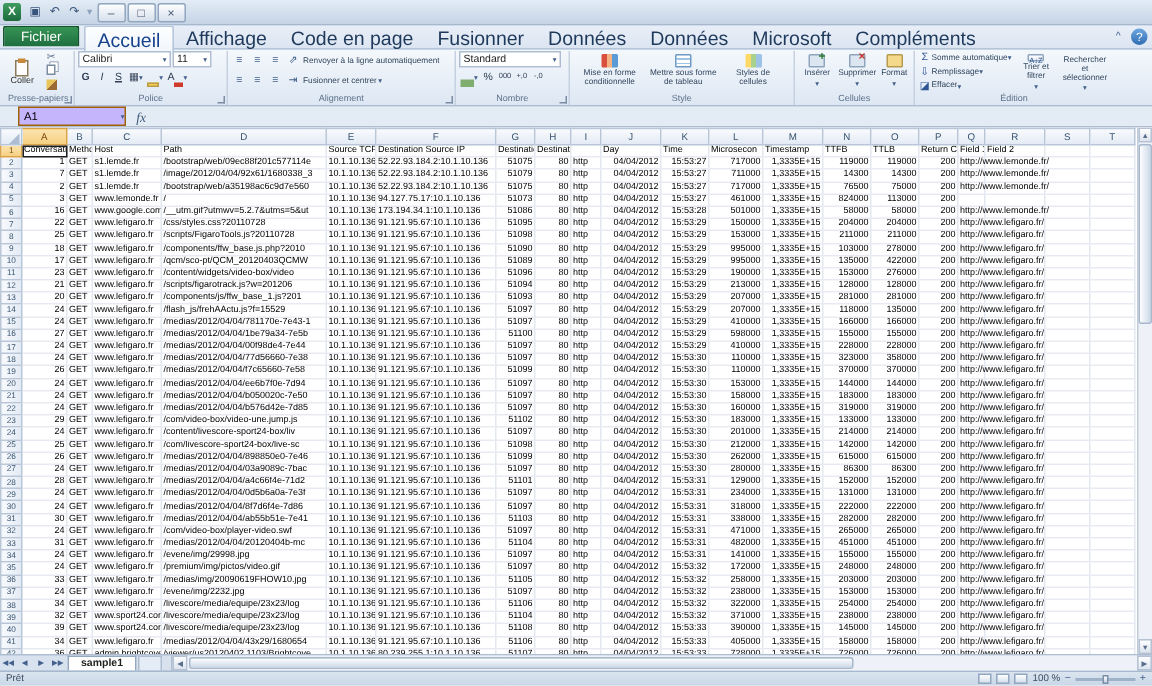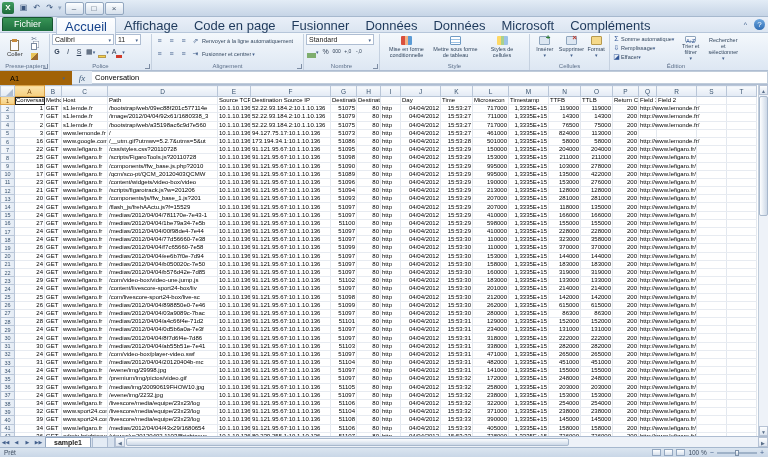--- a/index.html
+++ b/index.html
@@ -78,22 +78,22 @@
   .vi-sort:before { content:"A↓Z"; position:absolute; left:0; top:1px; font-size:5px; color:#2f5496; }
   .vi-find { background:radial-gradient(circle at 30% 40%, #9dc3e6 3px, #4a6d96 3px 4px, transparent 4px); }
 
   .edrow { display:flex; align-items:center; height:10px; overflow:hidden; }
   .edic { width:9px; font-size:7px; color:#2f5496; text-align:center; flex:0 0 9px; }
   .edlbl { font-size:5.5px; color:#33475f; white-space:nowrap; overflow:hidden; }
 
   
   .fbar { height:14px; flex:0 0 14px; display:flex; align-items:stretch;
     background:#e3ebf4; border-bottom:1px solid #aebdd2; }
-  .namebox { width:72px; background:#fca5a5; border:7px solid #a16207; font-size:7.5px; display:flex;
-    align-items:center; padding-left:3px; justify-content:space-between; }
+  .namebox { width:72px; background:#c4b5fd; border:1px solid #a16207; font-size:7.5px; display:flex;
+    align-items:center; padding-left:3px; justify-content:space-between;margin-left:12px; }
   .fxbtn { width:20px; font-family:"Liberation Serif", serif; font-style:italic; font-size:9px;
     color:#3c5a7a; display:flex; align-items:center; justify-content:center; }
   .finput { flex:1; background:#fff; border:1px solid #c0ccda; border-left:none; font-size:7.5px;
     display:flex; align-items:center; padding-left:3px; color:#000; }
 
   
   .gridwrap { flex:1; position:relative; background:#fff; overflow:hidden; }
   table.sheet { border-collapse:collapse; table-layout:fixed; width:746px; }
   .sheet th, .sheet td { overflow:hidden; white-space:nowrap; font-weight:normal; }
   .sheet td { font-size:6px; line-height:7px; height:8.2px; padding:0 1px;
@@ -329,21 +329,20 @@
       <div class="glabel">Édition</div>
     </div>
   </div>
 
   <div class="fbar">
     <span class="namebox">
       <span>A1</span>
         <span class="da">▾</span>
     </span>
     <span class="fxbtn">fx</span>
-    <span class="finput">Conversation</span>
   </div>
 
   <div class="gridwrap">
     <div>
         <table class="sheet">
           <colgroup>
             <col style="width:14px">
             <col style="width:30px">
             <col style="width:17px">
             <col style="width:46px">

